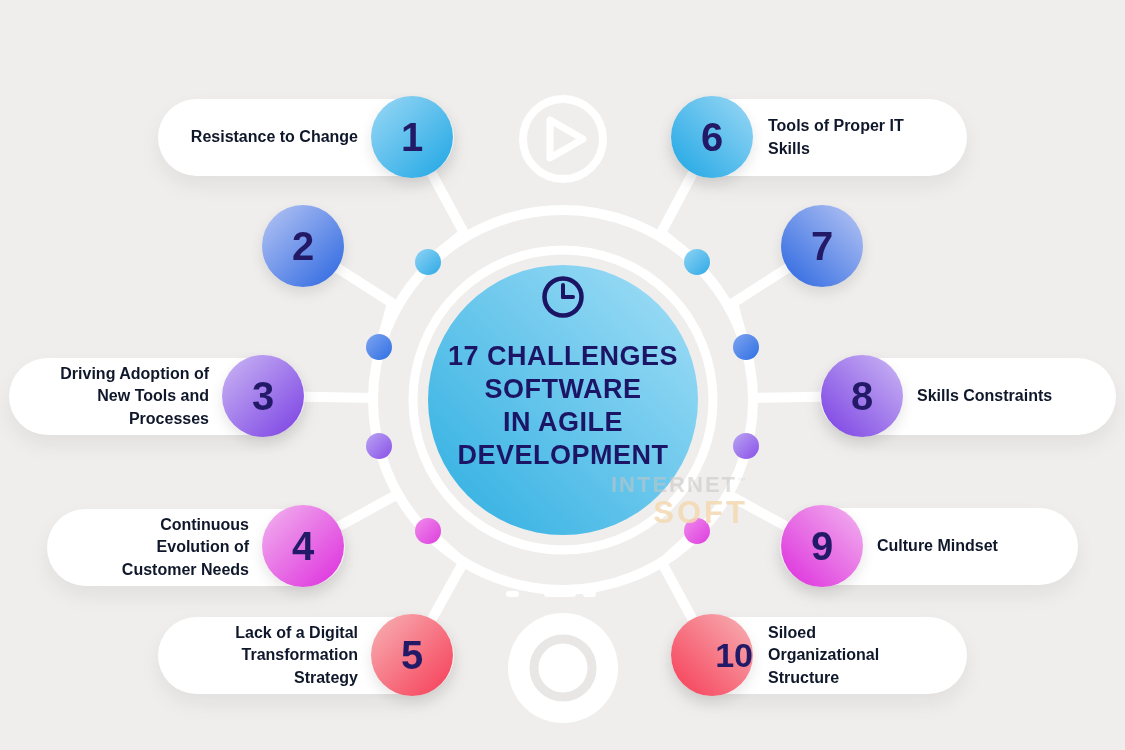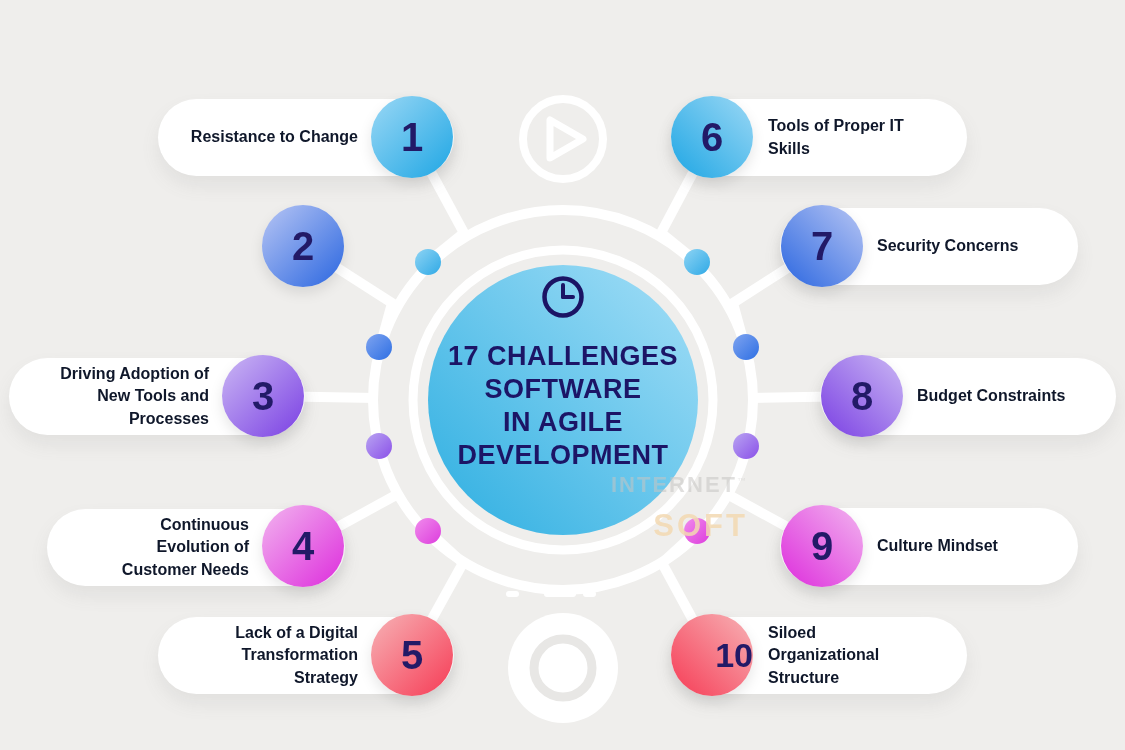--- a/index.html
+++ b/index.html
@@ -14,21 +14,21 @@
   .center-title{
     position:absolute;left:423px;top:340px;width:280px;
     text-align:center;color:#1c1566;font-weight:bold;
     font-size:27px;line-height:33px;letter-spacing:.5px;
   }
 
   
   .watermark{position:absolute;left:611px;top:474px;line-height:1;text-align:right;}
   .wm-top{font-size:22px;font-weight:bold;letter-spacing:2px;color:#c7c6c4;opacity:.55;}
   .wm-tm{font-size:9px;vertical-align:super;color:#c7c6c4;opacity:.55;}
-  .wm-bottom{font-size:31px;font-weight:bold;letter-spacing:3px;color:#f3d9b2;opacity:.85;margin-top:14px;}
+  .wm-bottom{font-size:31px;font-weight:bold;letter-spacing:3px;color:#f3d9b2;opacity:.85;margin-top:1px;}
 
   
   .pill{
     position:absolute;height:77px;background:#ffffff;border-radius:40px;
     box-shadow:0 10px 18px rgba(110,110,110,.10);
     display:flex;align-items:center;
   }
   .pill-label{
     color:#0f172a;font-weight:bold;font-size:16px;line-height:1.38;
   }
@@ -176,25 +176,22 @@
     </div>
   <div class="pill left p4">
       <div class="pill-label w4">Continuous Evolution of Customer Needs</div>
     </div>
   <div class="pill left p5">
       <div class="pill-label w5">Lack of a Digital Transformation Strategy</div>
     </div>
   <div class="pill right p6">
       <div class="pill-label w6">Tools of Proper IT Skills</div>
     </div>
-  <div class="pill right p7">
-      <div class="pill-label w7">Security Concerns</div>
-    </div>
   <div class="pill right p8">
-      <div class="pill-label w8">Budget Constraints</div>
+      <div class="pill-label w8">Skills Constraints</div>
     </div>
   <div class="pill right p9">
       <div class="pill-label w9">Culture Mindset</div>
     </div>
   <div class="pill right p10">
       <div class="pill-label w10">Siloed Organizational Structure</div>
     </div>
 
   <div class="num-circle c1 g1">
       <span>1</span>

